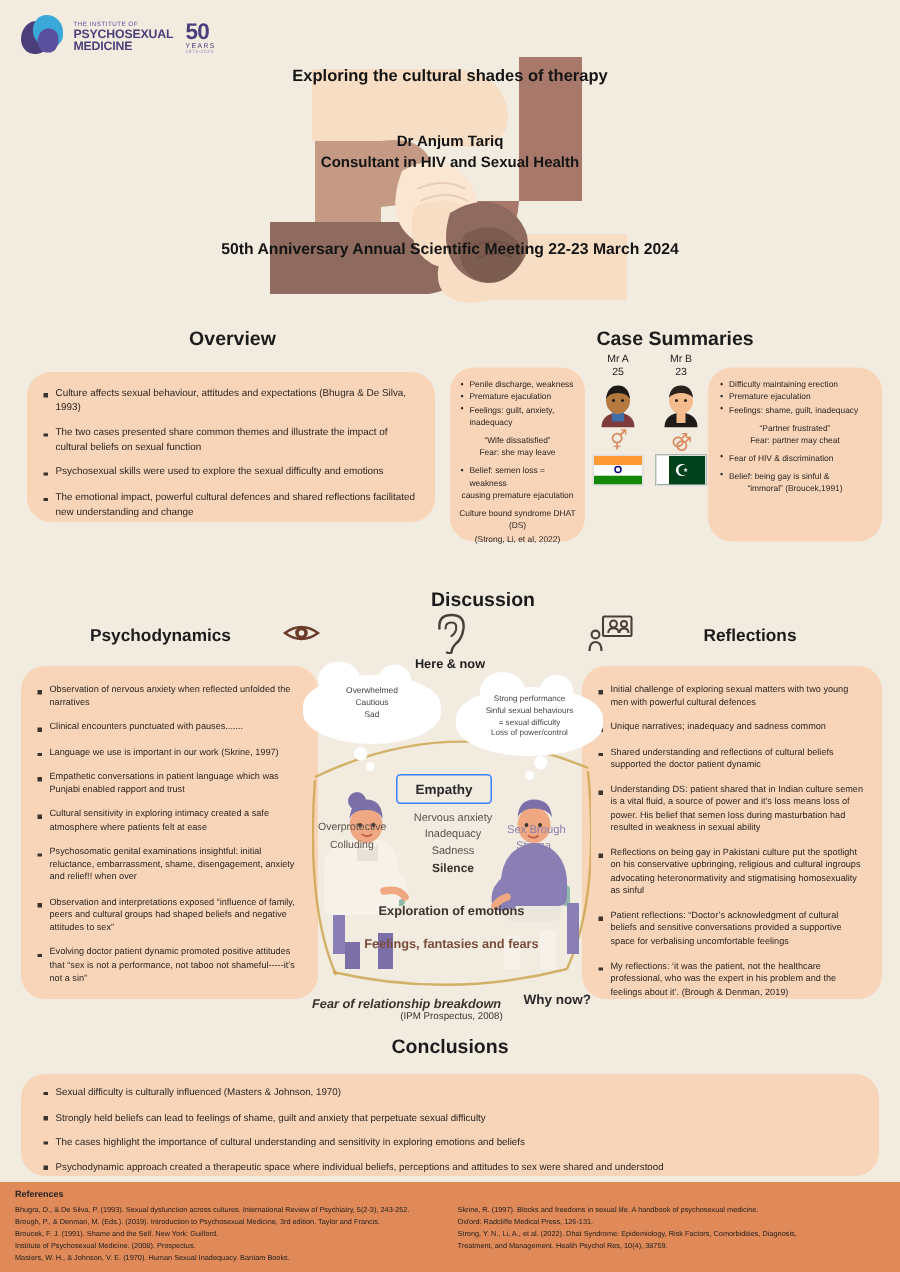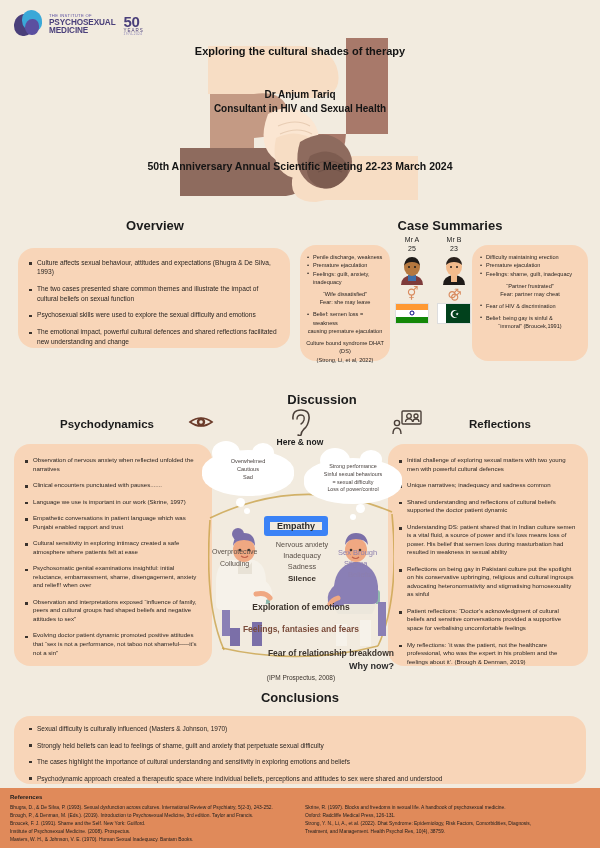--- a/index.html
+++ b/index.html
@@ -106,38 +106,38 @@
   .cloud::before, .cloud::after { content:""; position:absolute; background:#fff; border-radius:50%; }
   .cloud-l::before { width:28px; height:24px; left:10px; top:-9px; }
   .cloud-l::after { width:22px; height:20px; left:50px; top:-7px; }
   .cloud-r::before { width:30px; height:25px; left:16px; top:-10px; }
   .cloud-r::after { width:22px; height:19px; left:56px; top:-8px; }
   .cloud-txt { position:relative; z-index:2; padding-top:7px; font-size:5.6px; line-height:1.45; }
   .cloud-r .cloud-txt { padding-top:5px; font-size:5.4px; }
   .bub { position:absolute; background:#fff; border-radius:50%; }
 
   .empathy-box { position:absolute; left:56px; top:66px; width:64px; height:20px; background:#f2ebdf;
-    border:6px solid #3b82f6; border-radius:3px; display:flex; align-items:center; justify-content:center;
+    border:1px solid #3b82f6; border-radius:3px; display:flex; align-items:center; justify-content:center;
     font-size:9px; font-weight:bold; color:#2a2a2a; z-index:6; }
   .empathy-tail { position:absolute; left:52px; top:82px; width:0;height:0;
     border-top:8px solid #f2ebdf; border-left:9px solid transparent; z-index:6;}
 
   .kw { position:absolute; z-index:6; color:#5a5048; }
   .kw-nerv  { left:48px; top:90px;  width:92px; text-align:center; font-size:7.3px; }
   .kw-inad  { left:48px; top:101px; width:92px; text-align:center; font-size:7.3px; }
   .kw-sad   { left:48px; top:112px; width:92px; text-align:center; font-size:7.3px; }
   .kw-sil   { left:48px; top:124px; width:92px; text-align:center; font-size:8px; font-weight:bold; color:#3b332c; }
   .kw-over  { left:4px;  top:98px;  font-size:7px; color:#5a5048; }
   .kw-coll  { left:12px; top:110px; font-size:7px; color:#5a5048; }
   .kw-taboo { left:130px; top:98px;  font-size:7.5px; color:#8c7fae; }
   .kw-stig  { left:136px; top:109px; font-size:7.5px; color:#8c7fae; }
   .kw-beli  { left:140px; top:120px; font-size:7.5px; color:#8c7fae; }
   .kw-expl  { left:0; top:152px; width:186px; text-align:center; font-size:8.5px; font-weight:bold; color:#3b332c; }
   .kw-feel  { left:0; top:174px; width:186px; text-align:center; font-size:8.5px; font-weight:bold; color:#7a4b3a; }
-  .fear-line { position:absolute; left:0; top:198px; width:186px; text-align:right; font-size:8.5px; font-weight:bold; color:#3b332c; }
+  .fear-line { position:absolute; left:0; top:214px; width:186px; text-align:left; font-size:8.5px; font-weight:bold; color:#3b332c;font-style:italic; }
   .why-now { position:absolute; left:0; top:211px; width:186px; text-align:right; font-size:9px; font-weight:bold; color:#2b2b2b; }
   .ipm-pros { position:absolute; left:0; top:224px; width:186px; text-align:center; font-size:6.5px; color:#3b332c; }
 
   
   .concl-title { position:absolute; left:0; right:0; top:690px; text-align:center; font-size:13px; }
   .concl-card { position:absolute; left:14px; top:716px; width:572px; height:68px; padding:8px 14px; }
   .concl-card li { font-size:6.5px; line-height:1.4; margin-bottom:7.5px; }
   .concl-card li::before { top:3.6px; }
 
   

